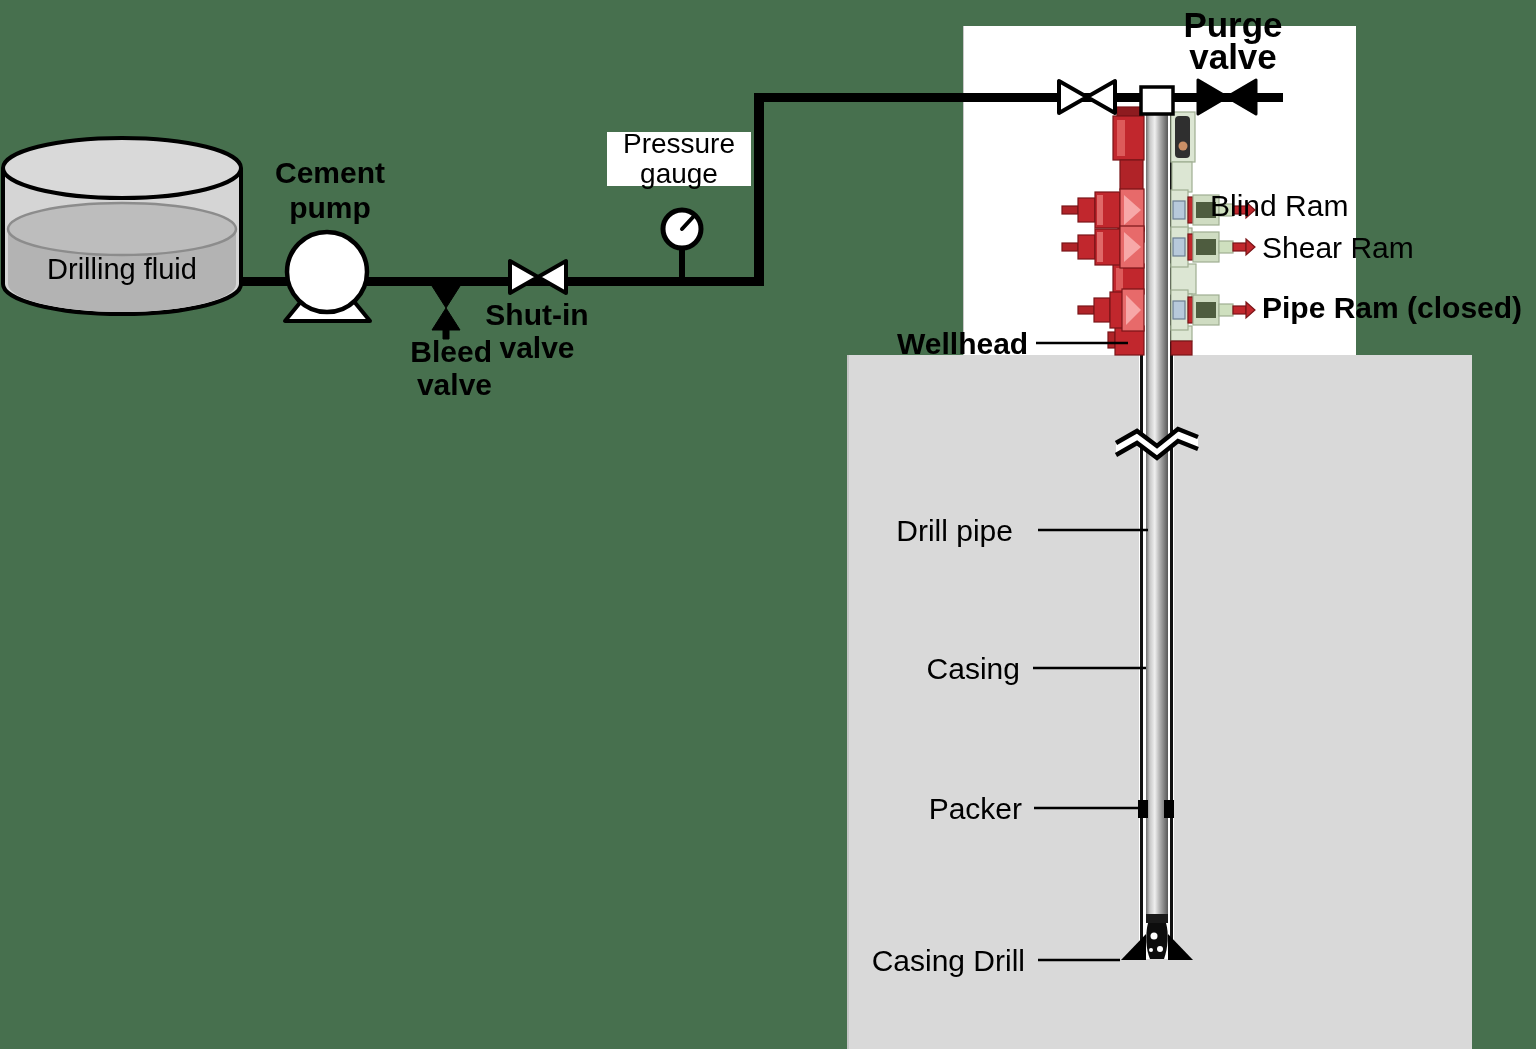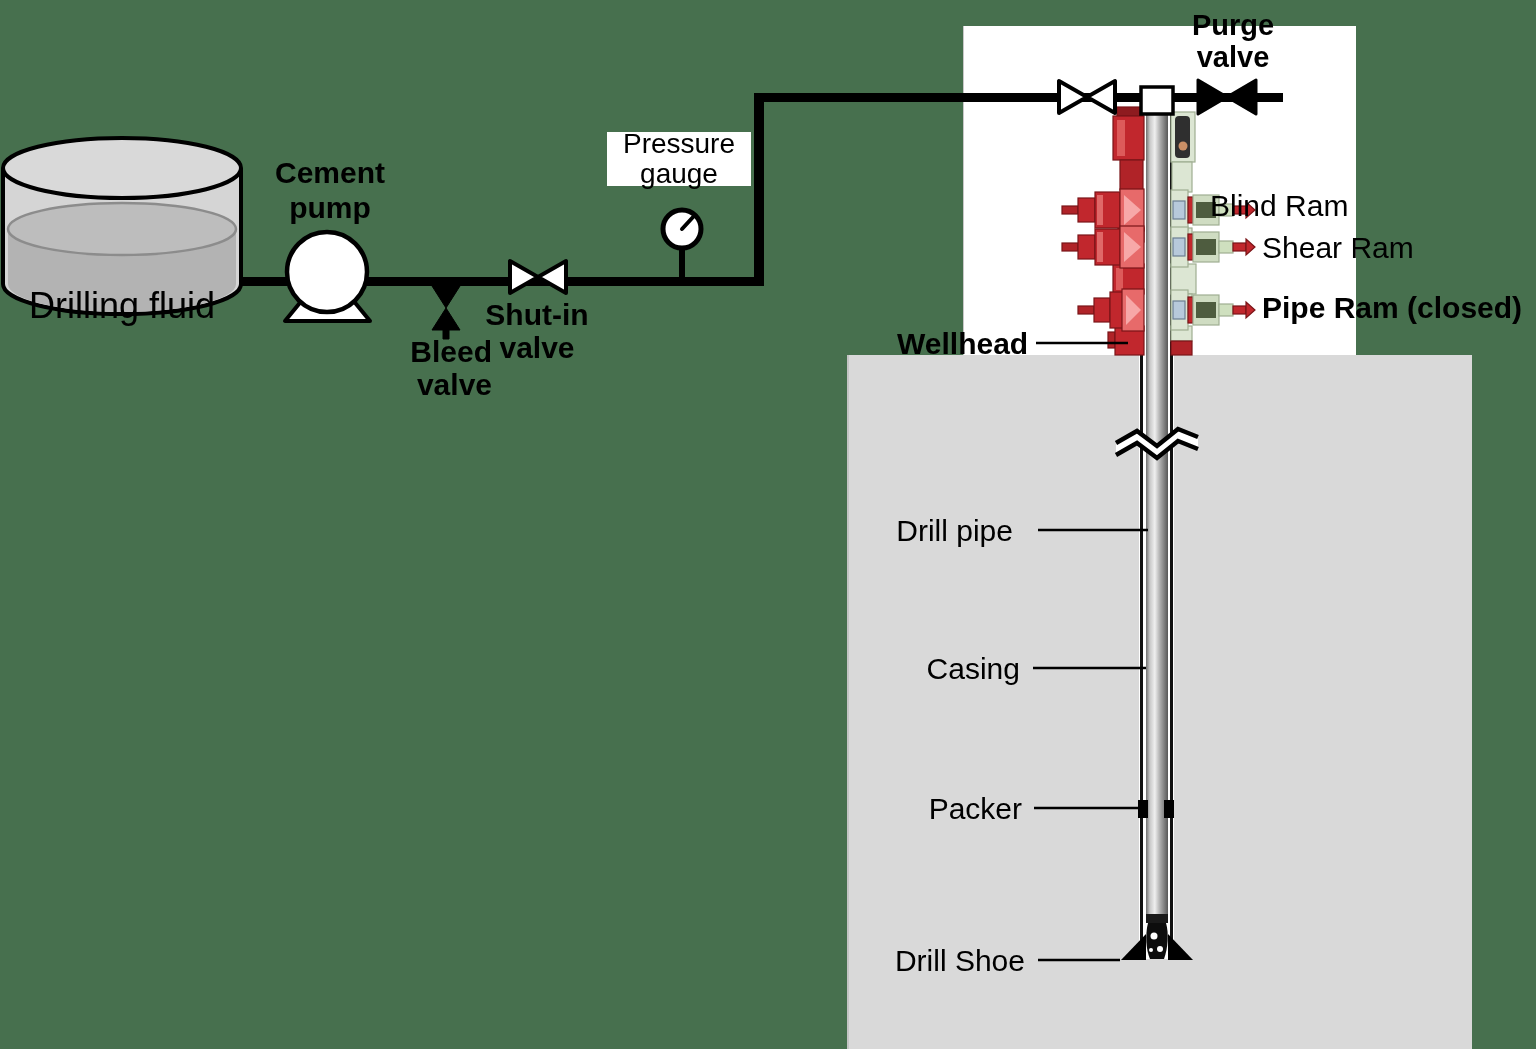--- a/index.html
+++ b/index.html
@@ -15,28 +15,28 @@
     font-family:"Liberation Sans", sans-serif;color:var(--text);
   }
   .layer{position:absolute;}
   #panel{left:963px;top:26px;width:392px;height:329px;background:var(--panel);border-left:1px solid #C8C8C8;z-index:1;}
   #ground{left:847px;top:355px;width:623px;height:694px;background:var(--ground);border-left:2px solid #C4C4C4;z-index:2;}
   #artwork{left:0;top:0;z-index:3;}
   .lbl{position:absolute;z-index:5;font-size:30px;line-height:33px;white-space:pre-wrap;}
   .center{transform:translate(-50%,-50%);text-align:center;}
   .vcenter{transform:translateY(-50%);}
   .bold{font-weight:700;}
-  #lbl-drilling-fluid{left:122px;top:269px;font-size:36px;white-space:nowrap;margin-top:36px;}
+  #lbl-drilling-fluid{left:122px;top:269px;font-size:29px;white-space:nowrap;}
   #lbl-cement-pump{left:330px;top:190px;width:140px;line-height:35px;}
   #lbl-bleed-valve{left:437px;top:368px;width:110px;text-align:right;}
   #lbl-shut-in-valve{left:537px;top:331px;width:125px;}
   #gauge-label-box{left:607px;top:132px;width:144px;height:54px;background:var(--panel);z-index:2;
      display:flex;align-items:center;justify-content:center;text-align:center;
      font-size:28px;line-height:30px;}
-  #lbl-purge-valve{left:1233px;top:41px;width:115px;line-height:32px;font-size:29px;}
+  #lbl-purge-valve{left:1233px;top:41px;width:115px;line-height:32px;font-size:35px;}
   #lbl-wellhead{left:897px;top:343px;white-space:nowrap;}
   #lbl-blind-ram{left:1210px;top:205px;white-space:nowrap;}
   #lbl-shear-ram{left:1262px;top:247px;white-space:nowrap;}
   #lbl-pipe-ram{left:1262px;top:307px;white-space:nowrap;font-weight:bold;}
   #lbl-drill-pipe{right:523px;top:530px;white-space:nowrap;}
   #lbl-casing{right:516px;top:668px;white-space:nowrap;}
   #lbl-packer{right:514px;top:808px;white-space:nowrap;}
   #lbl-casing-shoe{right:511px;top:960px;white-space:nowrap;}
 </style>
 </head>
@@ -235,13 +235,13 @@
 <div class="lbl center bold" id="lbl-shut-in-valve">Shut-in valve</div>
 <div id="gauge-label-box" class="layer">Pressure gauge</div>
 <div class="lbl center bold" id="lbl-purge-valve">Purge valve</div>
 <div class="lbl vcenter bold" id="lbl-wellhead">Wellhead</div>
 <div class="lbl vcenter" id="lbl-blind-ram">Blind Ram</div>
 <div class="lbl vcenter" id="lbl-shear-ram">Shear Ram</div>
 <div class="lbl vcenter" id="lbl-pipe-ram">Pipe Ram (closed)</div>
 <div class="lbl vcenter" id="lbl-drill-pipe">Drill pipe</div>
 <div class="lbl vcenter" id="lbl-casing">Casing</div>
 <div class="lbl vcenter" id="lbl-packer">Packer</div>
-<div class="lbl vcenter" id="lbl-casing-shoe">Drill Shoe</div>
+<div class="lbl vcenter" id="lbl-casing-shoe">Casing Drill</div>
 
 </body></html>

